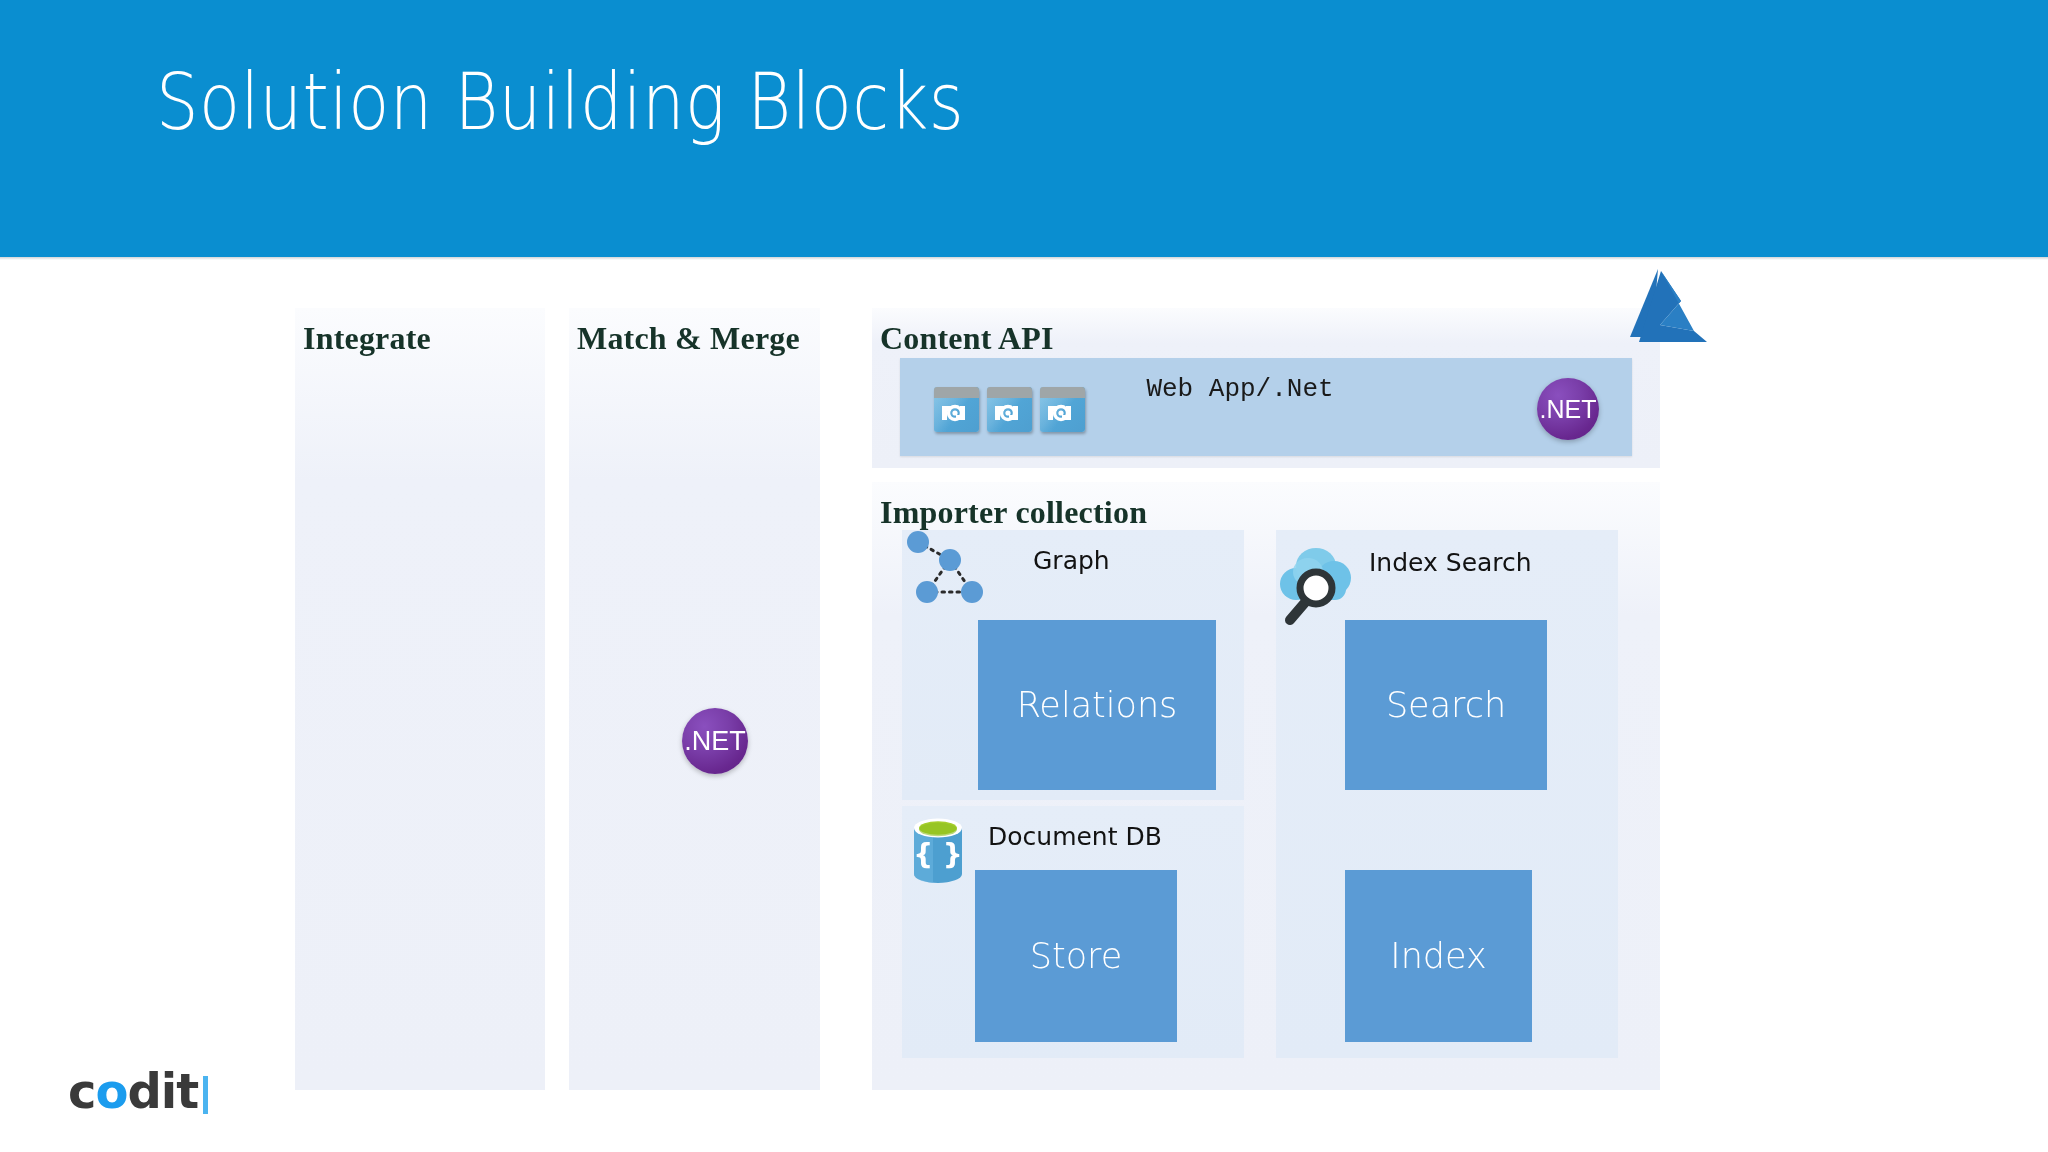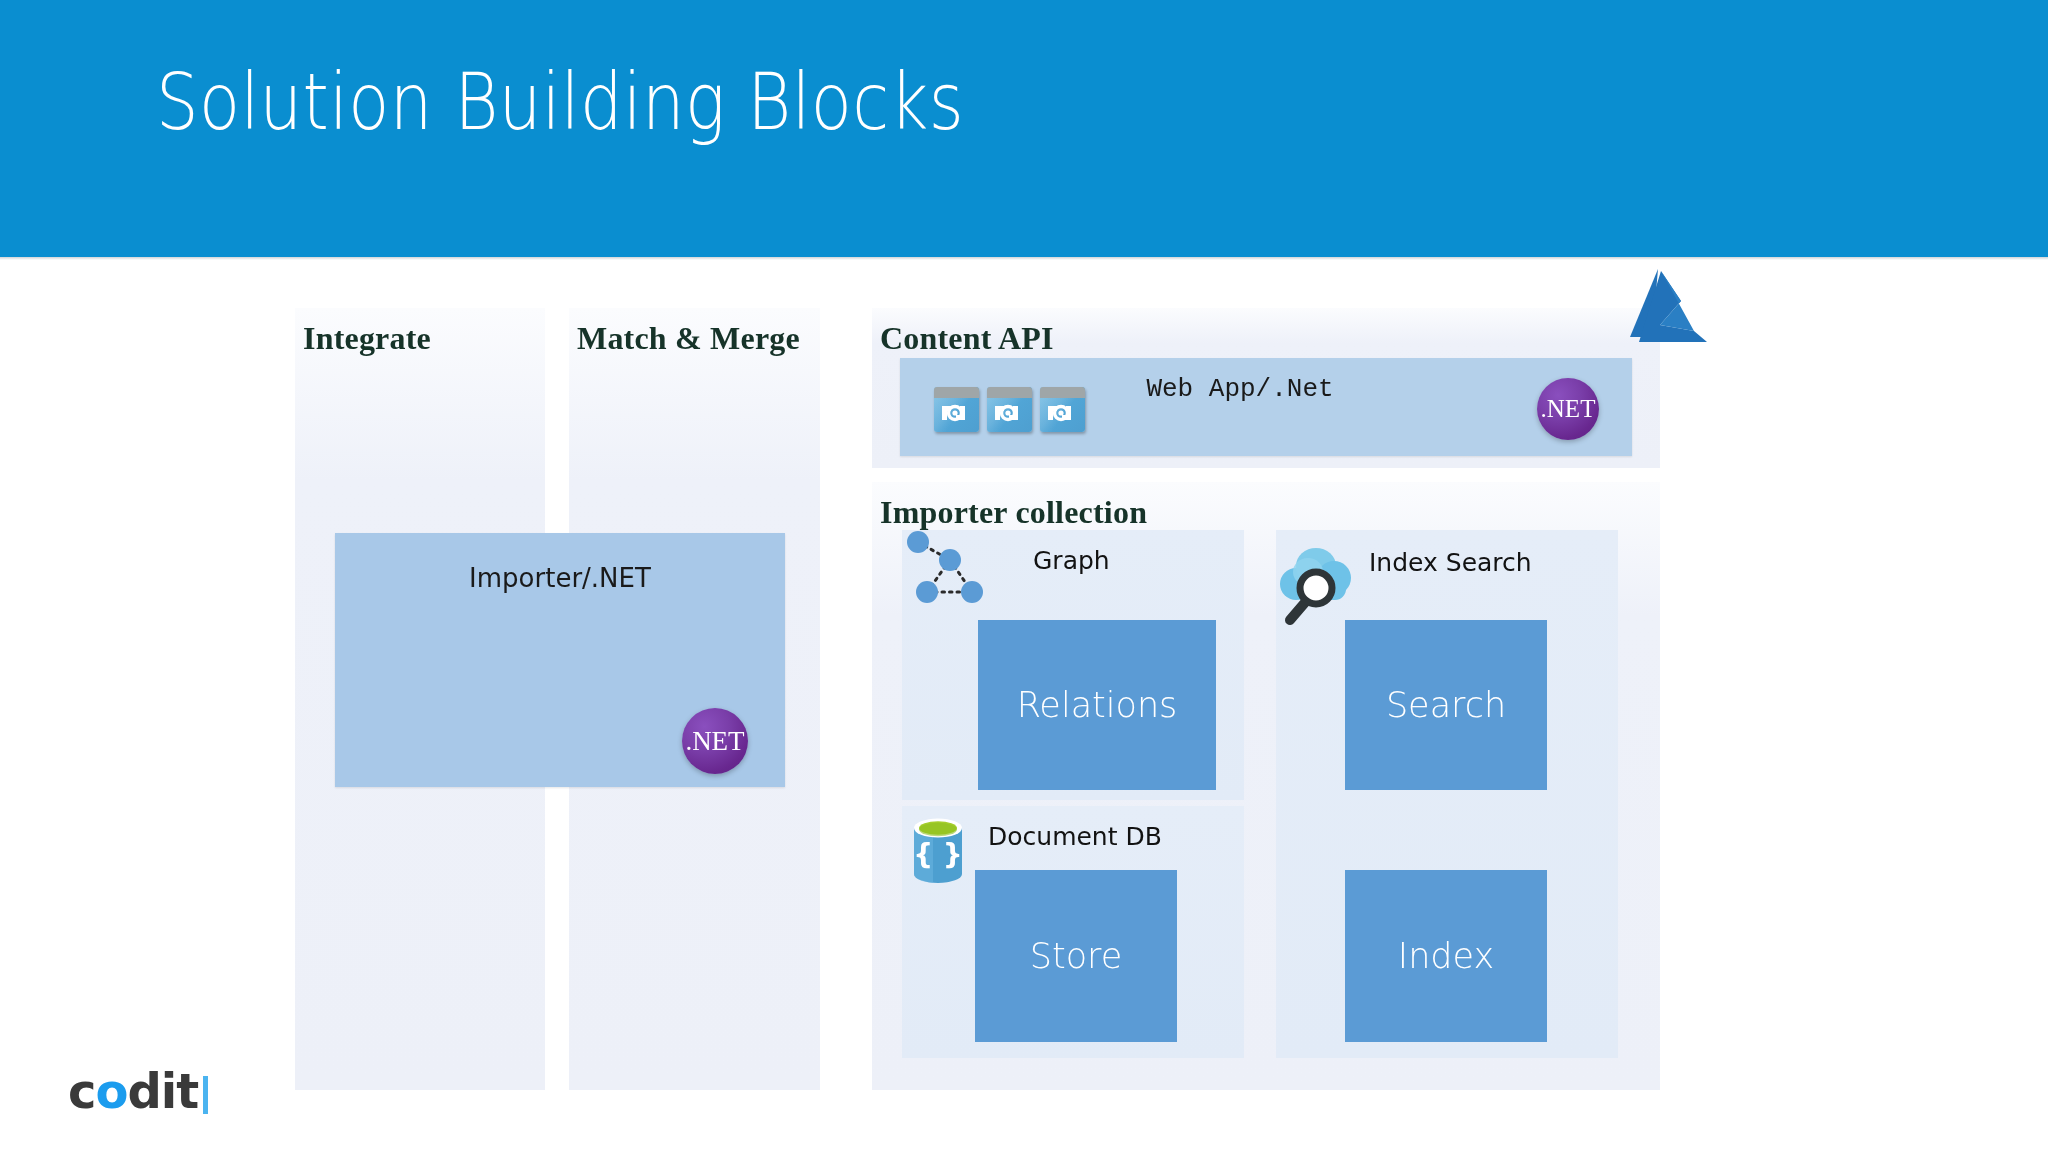--- a/index.html
+++ b/index.html
@@ -106,21 +106,21 @@
   .net-badge {
     position: absolute;
     border-radius: 50%;
     background:
       radial-gradient(circle at 34% 28%, #8a4fbe 0%, #7a3ea9 38%, #68278f 72%, #5d2183 100%);
     box-shadow: 0 2px 5px rgba(0,0,0,0.25);
     display: flex;
     align-items: center;
     justify-content: center;
     color: #ffffff;
-    font-family: Liberation Serif, serif;
+    font-family: Liberation Sans, sans-serif;
     font-weight: 400;
   }
   #importer-net {
     left: 682px;
     top: 708px;
     width: 66px;
     height: 66px;
     font-size: 27px;
   }
   #webapp-net {
@@ -220,21 +220,21 @@
     align-items: center;
     justify-content: center;
     color: #ffffff;
     font-family: "DejaVu Sans", sans-serif;
     font-weight: 300;
     font-size: 35px;
   }
   #box-relations { left: 978px;  top: 620px; width: 238px; height: 170px; }
   #box-store     { left: 975px;  top: 870px; width: 202px; height: 172px; }
   #box-search    { left: 1345px; top: 620px; width: 202px; height: 170px; }
-  #box-index     { left: 1345px; top: 870px; width: 202px; height: 172px; }
+  #box-index     { left: 1345px; top: 870px; width: 187px; height: 172px; }
 
   
   #azure-logo {
     position: absolute;
     left: 1614px;
     top: 265px;
     width: 104px;
     height: 88px;
   }
 
@@ -271,23 +271,20 @@
   <div id="header-shadow"></div>
   <div id="slide-title">Solution Building Blocks</div>
 
   <div class="panel" id="col-integrate">
     <div class="panel-head">Integrate</div>
   </div>
   <div class="panel" id="col-match">
     <div class="panel-head">Match &amp; Merge</div>
   </div>
 
-  <div id="importer-box">
-    <div id="importer-label">Importer/.NET</div>
-  </div>
   <div class="net-badge" id="importer-net">.NET</div>
 
   <div class="panel" id="panel-content-api">
     <div class="panel-head">Content API</div>
   </div>
 
   <div id="webapp-bar"></div>
   <div id="webapp-label">Web App/.Net</div>
 
   <div id="api-icons">

